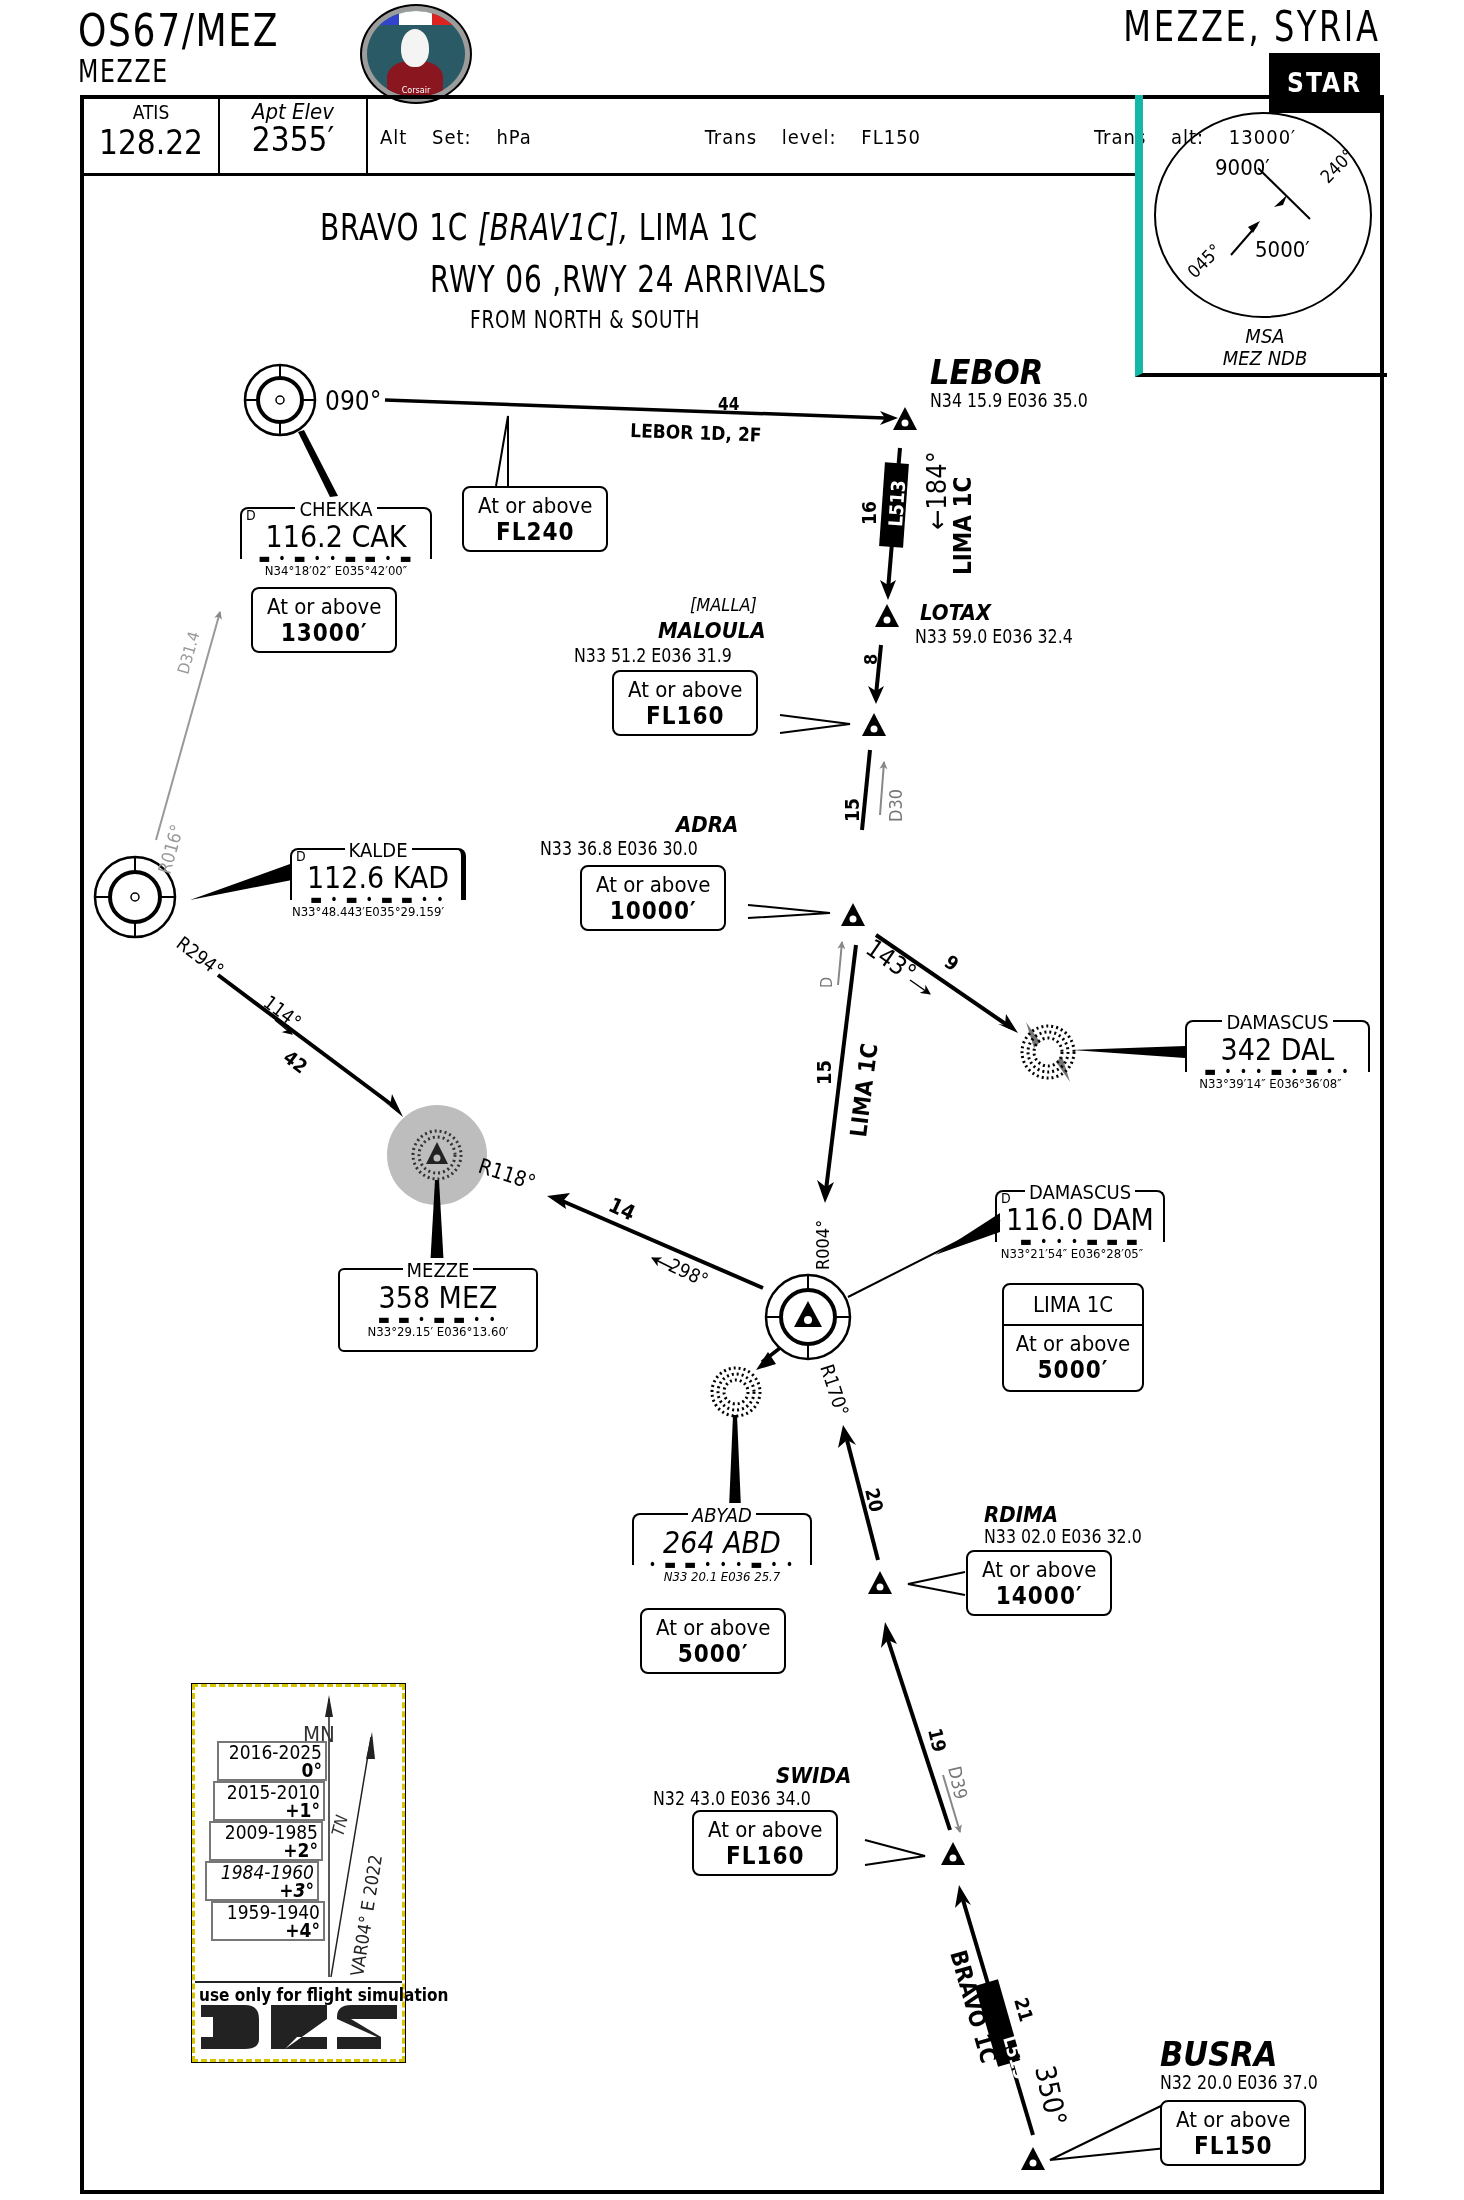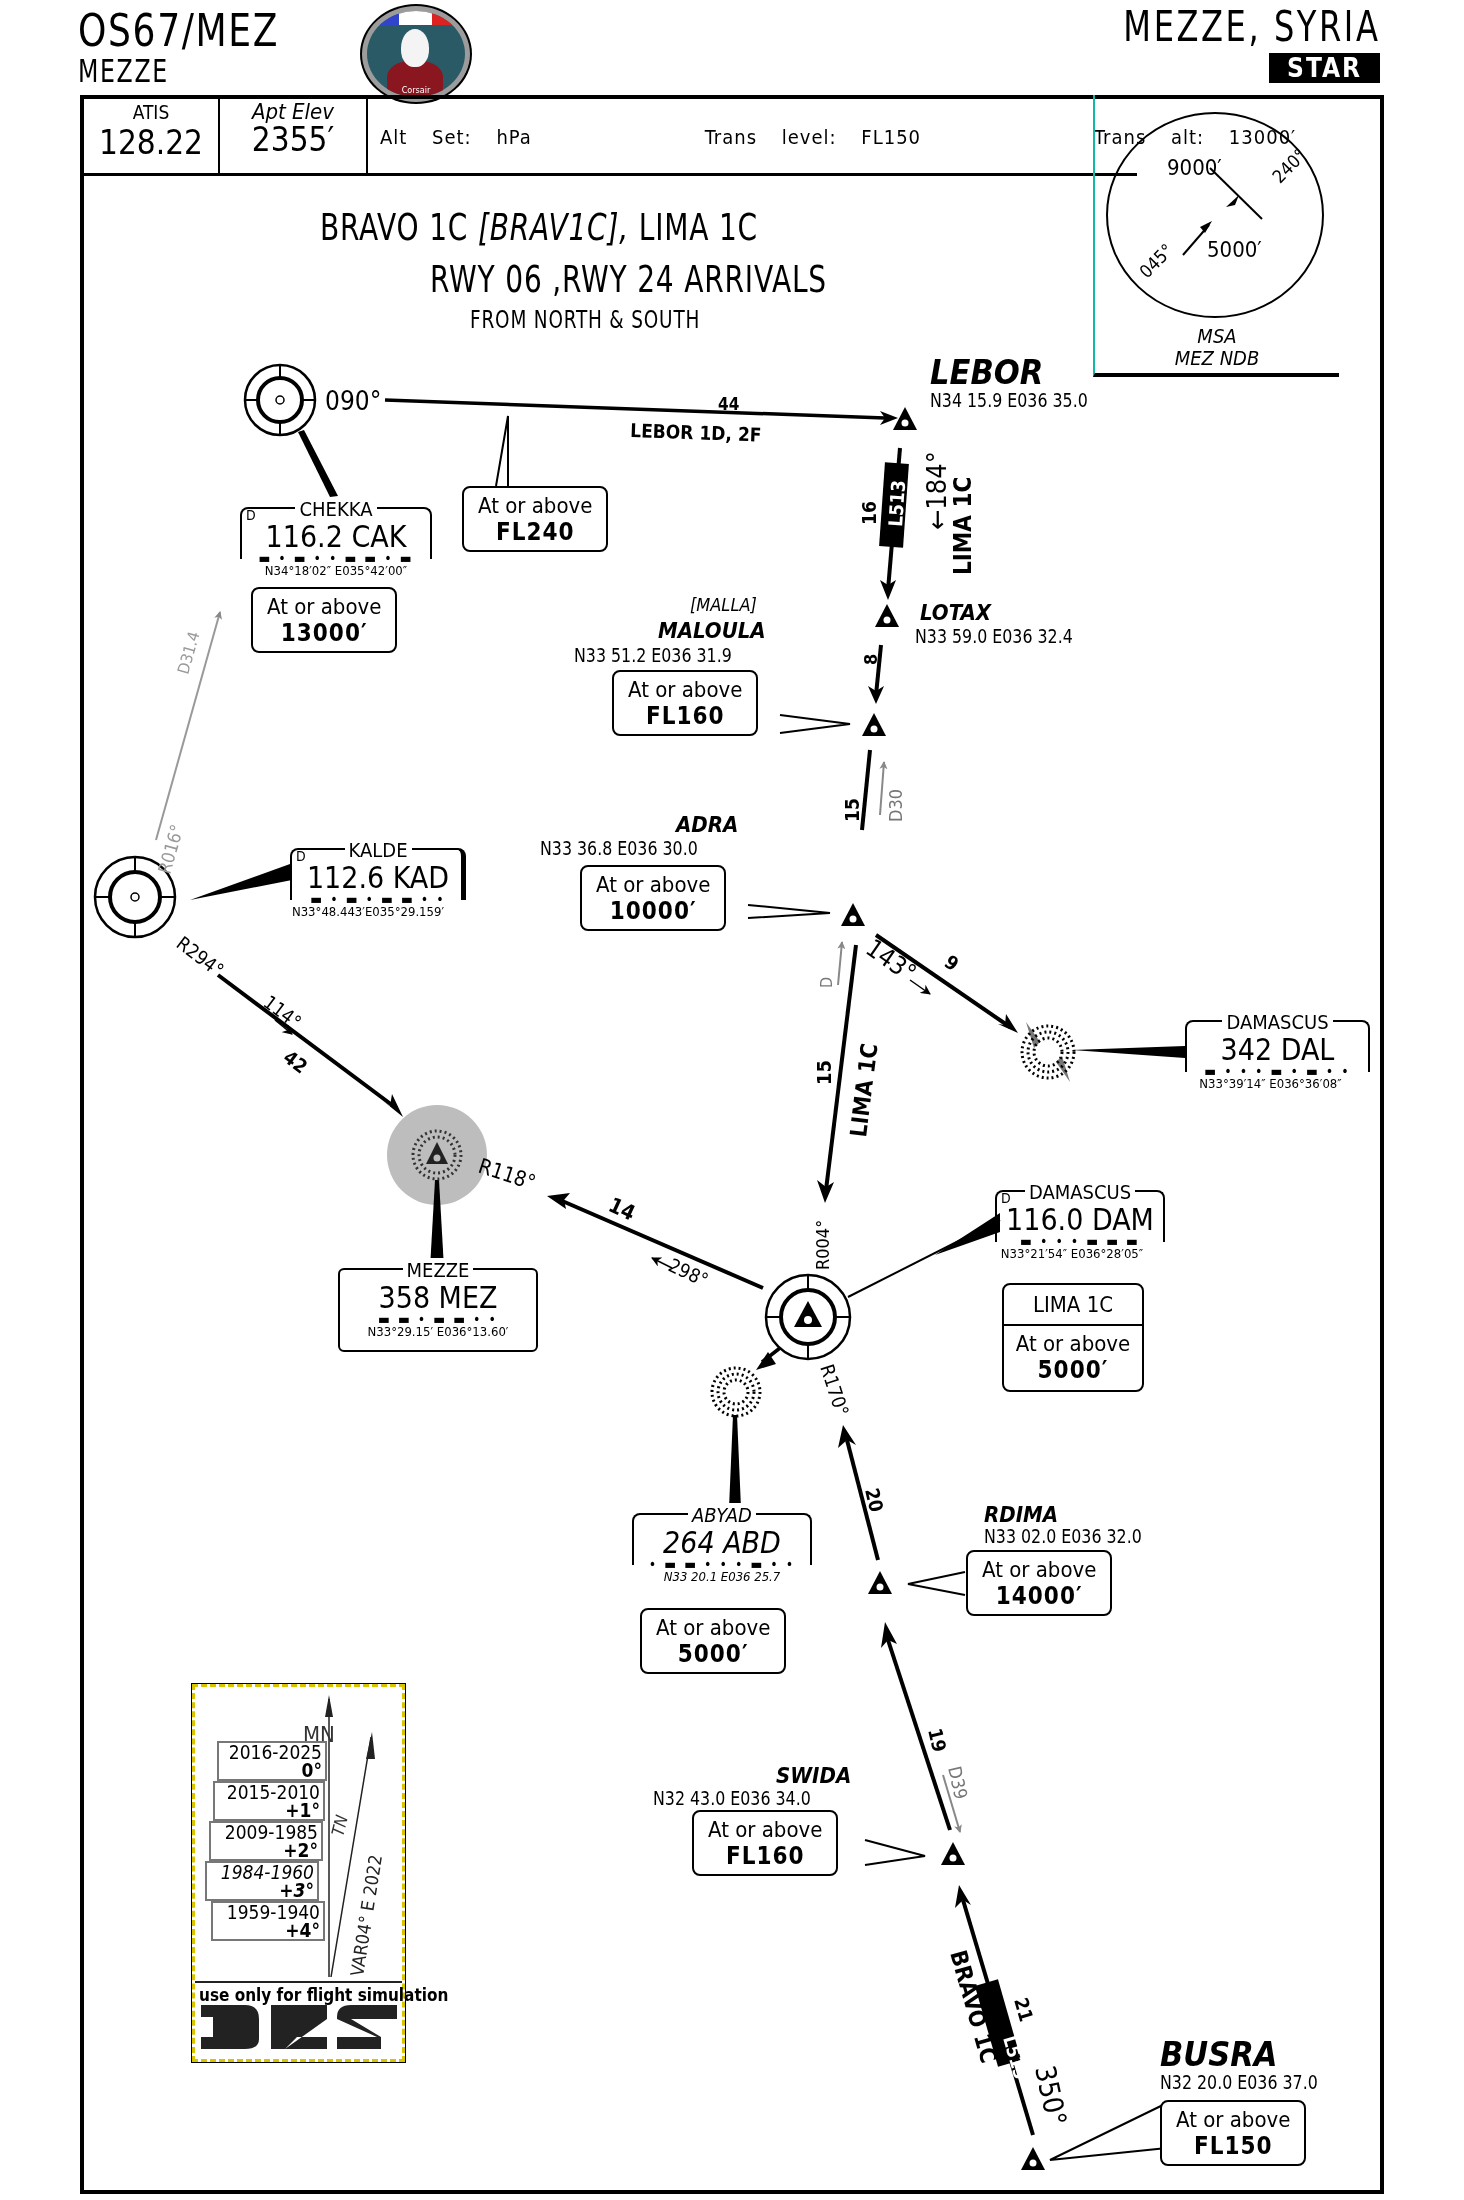--- a/index.html
+++ b/index.html
@@ -1,34 +1,34 @@
 <!DOCTYPE html>
 <html><head>
 <meta charset="utf-8">
 <style>
   html,body{margin:0;padding:0;background:#fff;}
   body{width:1464px;height:2200px;position:relative;overflow:hidden;font-family:"DejaVu Sans Condensed","DejaVu Sans",sans-serif;color:#000;}
   .abs{position:absolute;}
   .hdr-code{left:78px;top:8px;font-size:44px;letter-spacing:2px;line-height:46px;font-family:"DejaVu Sans",sans-serif;transform:scaleX(0.82);transform-origin:left top;}
   .hdr-name{left:78px;top:52px;font-size:32px;letter-spacing:2px;transform:scaleX(0.82);transform-origin:left top;}
   .hdr-city{right:84px;top:2px;font-size:42px;letter-spacing:3px;transform:scaleX(0.85);transform-origin:right top;}
-  .star-badge{right:84px;top:53px;background:#000;color:#fff;font-weight:bold;font-size:26px;padding:0 18px;height:30px;line-height:31px;letter-spacing:2px;}
+  .star-badge{right:84px;top:53px;background:#000;color:#fff;font-weight:bold;font-size:26px;padding:15px 18px;height:30px;line-height:31px;letter-spacing:2px;}
   .logo{left:362px;top:6px;width:98px;height:86px;border-radius:50%;background:#2a5a66;border:5px solid #9c9c9c;box-shadow:0 0 0 2px #000;overflow:hidden;}
   .logo .egg{position:absolute;left:34px;top:18px;width:28px;height:38px;border-radius:50% 50% 45% 45%;background:#f4f4f4;}
   .logo .body{position:absolute;left:20px;top:50px;width:56px;height:40px;border-radius:40% 40% 0 0;background:#8a1620;}
   .logo .flag{position:absolute;left:0;top:0;width:100%;height:14px;background:linear-gradient(90deg,#3344cc 33%,#fff 33% 66%,#dd2222 66%);}
   .logo .txt{position:absolute;left:0;bottom:2px;width:100%;text-align:center;font-size:9px;color:#fff;}
   .frame{left:80px;top:95px;width:1296px;height:2091px;border:4px solid #000;}
   .cell{position:absolute;top:95px;height:78px;border-right:2px solid #000;text-align:center;}
   .row-bottom{left:80px;top:173px;width:1057px;height:0;border-top:3px solid #000;}
   .lbl-s{font-size:19px;margin-top:6px;}
   .lbl-i{font-size:22px;font-style:italic;margin-top:4px;}
   .val-l{font-size:33px;margin-top:0px;}
   .info-txt{left:380px;top:125px;font-size:20px;letter-spacing:1px;word-spacing:18px;}
-  .msa-box{left:1093px;top:95px;width:244px;height:278px;border-left:2px solid #14b8a6;border-bottom:4px solid #000;}
+  .msa-box{left:1135px;top:95px;width:244px;height:278px;border-left:8px solid #14b8a6;border-bottom:4px solid #000;}
   .title1{left:320px;top:205px;font-size:38px;letter-spacing:1px;transform:scaleX(0.82);transform-origin:left top;white-space:nowrap;}
   .title2{left:430px;top:257px;font-size:38px;letter-spacing:1px;transform:scaleX(0.82);transform-origin:left top;white-space:nowrap;}
   .title3{left:470px;top:305px;font-size:25px;letter-spacing:1px;transform:scaleX(0.82);transform-origin:left top;white-space:nowrap;}
   .ital{font-style:italic;}
   .fixname{font-style:italic;font-weight:bold;font-size:22px;white-space:nowrap;}
   .fixname.big{font-size:34px;}
   .coord{font-size:20px;white-space:nowrap;transform:scaleX(0.88);transform-origin:left top;}
   .alt{position:absolute;border:2px solid #000;border-radius:8px;background:#fff;text-align:center;font-size:22px;line-height:27px;padding:4px 14px;white-space:nowrap;}
   .alt b{display:block;font-size:24px;letter-spacing:1px;}
   .navbox{position:absolute;text-align:center;white-space:nowrap;}

